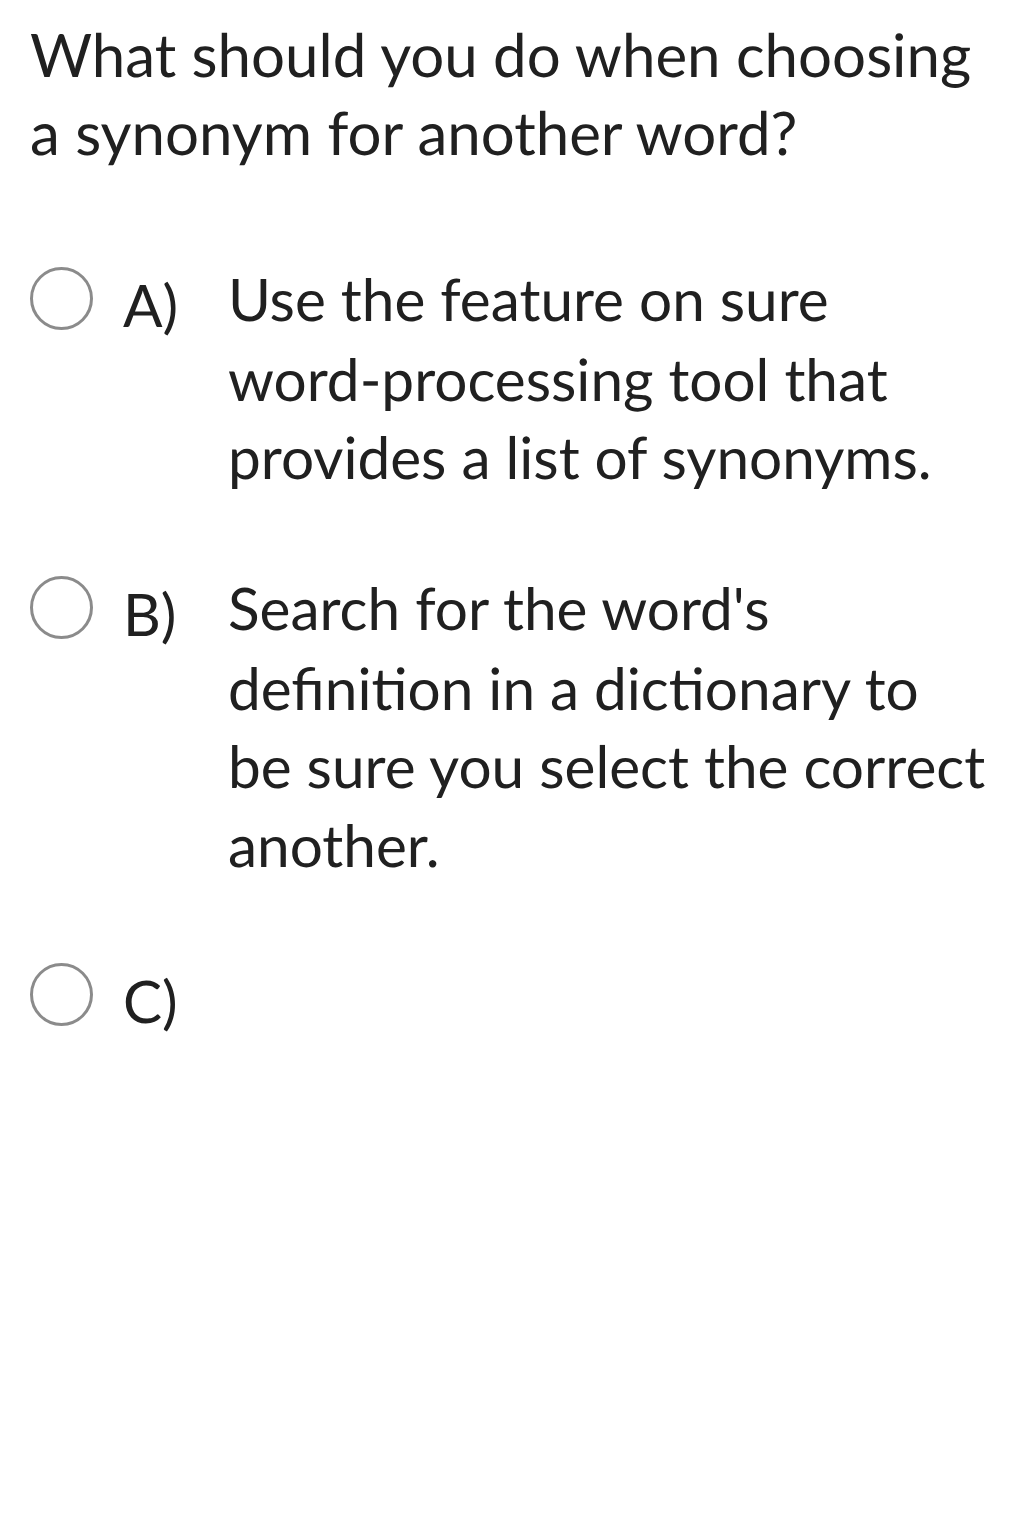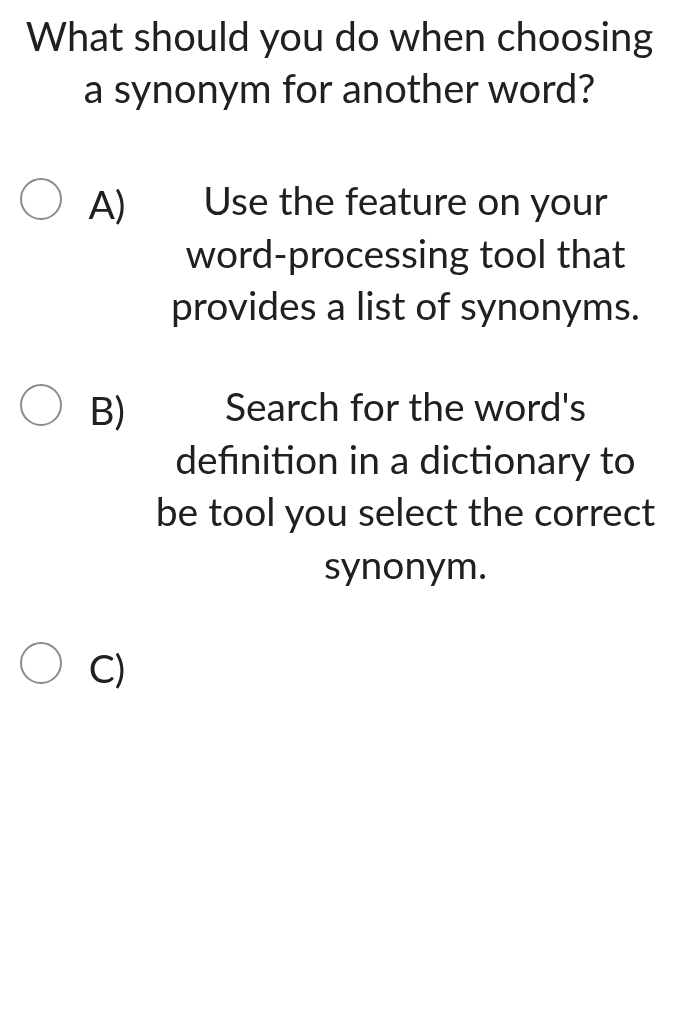--- a/index.html
+++ b/index.html
@@ -1,19 +1,18 @@
 <!DOCTYPE html>
 <html><head>
   <meta charset="utf-8">
   <style>
     * {
       margin: 0;
       padding: 0;
       box-sizing: border-box;
-      text-align: center;
     }
     body {
       font-family: "Lato", "Helvetica Neue", Helvetica, Arial, sans-serif;
       background: #ffffff;
       width: 679px;
       height: 1016px;
       overflow: hidden;
       color: #2d2d2d;
     }
     .container {
@@ -66,27 +65,27 @@
 <body>
 
 <div class="container">
   <div class="question-text">What should you do when choosing a synonym for another word?</div>
 
   <div class="options">
 
     <div class="option-row">
       <div class="radio-circle"></div>
       <div class="option-label">A)</div>
-      <div class="option-text">Use the feature on your word-processing tool that provides a list of synonyms.</div>
+      <div class="option-text">Use the feature on sure word-processing tool that provides a list of synonyms.</div>
     </div>
 
     <div class="option-row">
       <div class="radio-circle"></div>
       <div class="option-label">B)</div>
-      <div class="option-text">Search for the word's definition in a dictionary to be tool you select the correct synonym.</div>
+      <div class="option-text">Search for the word's definition in a dictionary to be sure you select the correct another.</div>
     </div>
 
     <div class="option-row">
       <div class="radio-circle"></div>
       <div class="option-label">C)</div>
     </div>
 
   </div>
 </div>
 

